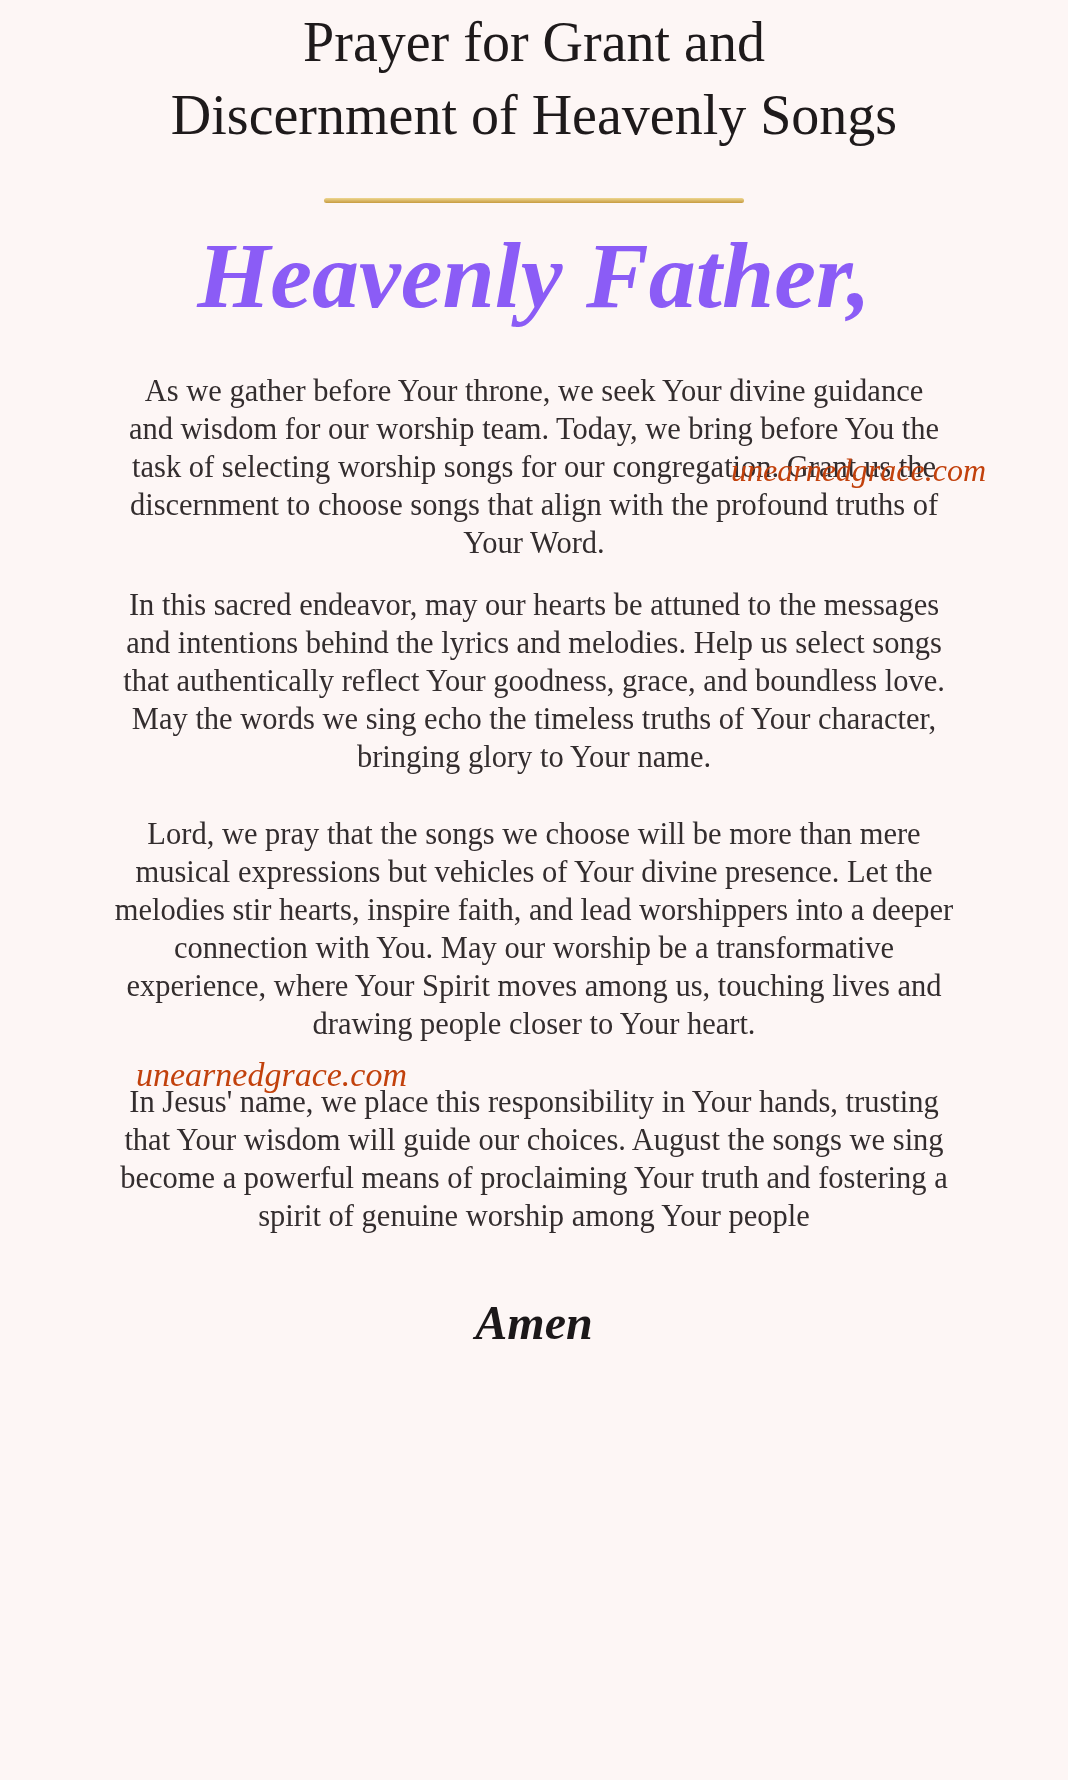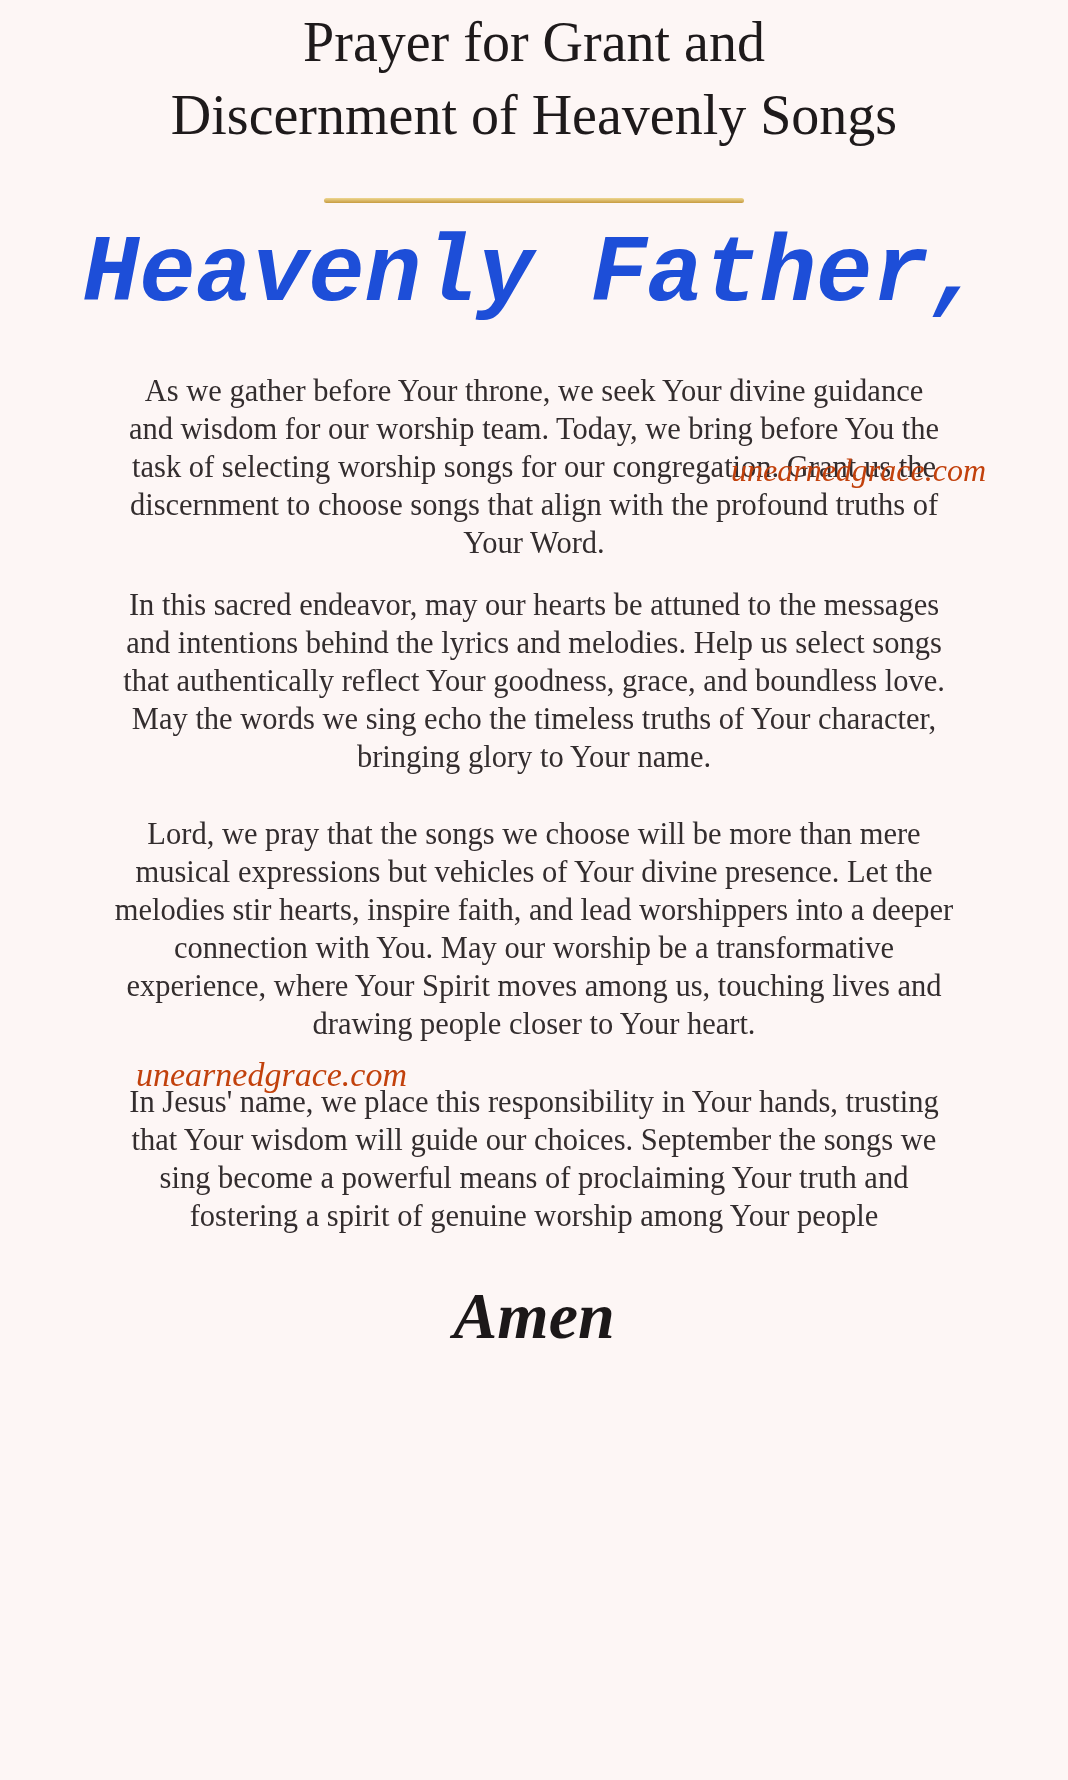--- a/index.html
+++ b/index.html
@@ -49,44 +49,44 @@
     font-family: "Liberation Serif", serif;
     font-style: italic;
     font-size: 32px;
     color: #c2410c;
     white-space: nowrap;
   }
   .watermark.top-right { top: 452px; right: 82px; }
   .watermark.mid-left  { top: 1056px; left: 136px; font-size: 34px; }
   .salutation {
     margin-top: 2px;
-    font-family: Liberation Mono, monospace;
+    font-family: Liberation Serif, serif;
     font-style: italic;
     font-weight: 700;
     font-size: 94px;
     line-height: 1.5;
-    color: #1d4ed8;
+    color: #8b5cf6;
   }
   .body-text {
     width: 850px;
     margin: 0 auto;
     font-size: 30.5px;
     line-height: 38px;
     color: #332D2E;
   }
   .p1 { margin-top: 26px; width: 816px; }
   .p2 { margin-top: 24px; }
   .p3 { margin-top: 39px; width: 856px; }
   .p4 { margin-top: 40px; width: 830px; }
   .closing {
-    margin-top: 43px;
+    margin-top: 60px;
     font-family: "Liberation Serif", serif;
     font-style: italic;
     font-weight: 700;
-    font-size: 66px;
+    font-size: 48px;
     color: #1C1819;
   }
 </style>
 </head>
 <body>
 
 <div class="poster">
 
 
   <h2 class="subtitle">
@@ -101,17 +101,17 @@
   <div class="salutation">Heavenly Father,</div>
 
   <p class="body-text p1">As we gather before Your throne, we seek Your divine guidance and wisdom for our worship team. Today, we bring before You the task of selecting worship songs for our congregation. Grant us the discernment to choose songs that align with the profound truths of Your Word.</p>
 
   <p class="body-text p2">In this sacred endeavor, may our hearts be attuned to the messages and intentions behind the lyrics and melodies. Help us select songs that authentically reflect Your goodness, grace, and boundless love. May the words we sing echo the timeless truths of Your character, bringing glory to Your name.</p>
 
   <div class="watermark mid-left">unearnedgrace.com</div>
 
   <p class="body-text p3">Lord, we pray that the songs we choose will be more than mere musical expressions but vehicles of Your divine presence. Let the melodies stir hearts, inspire faith, and lead worshippers into a deeper connection with You. May our worship be a transformative experience, where Your Spirit moves among us, touching lives and drawing people closer to Your heart.</p>
 
-  <p class="body-text p4">In Jesus' name, we place this responsibility in Your hands, trusting that Your wisdom will guide our choices. September the songs we sing become a powerful means of proclaiming Your truth and fostering a spirit of genuine worship among Your people</p>
+  <p class="body-text p4">In Jesus' name, we place this responsibility in Your hands, trusting that Your wisdom will guide our choices. August the songs we sing become a powerful means of proclaiming Your truth and fostering a spirit of genuine worship among Your people</p>
 
   <div class="closing">Amen</div>
 
 </div>
 
 </body></html>

